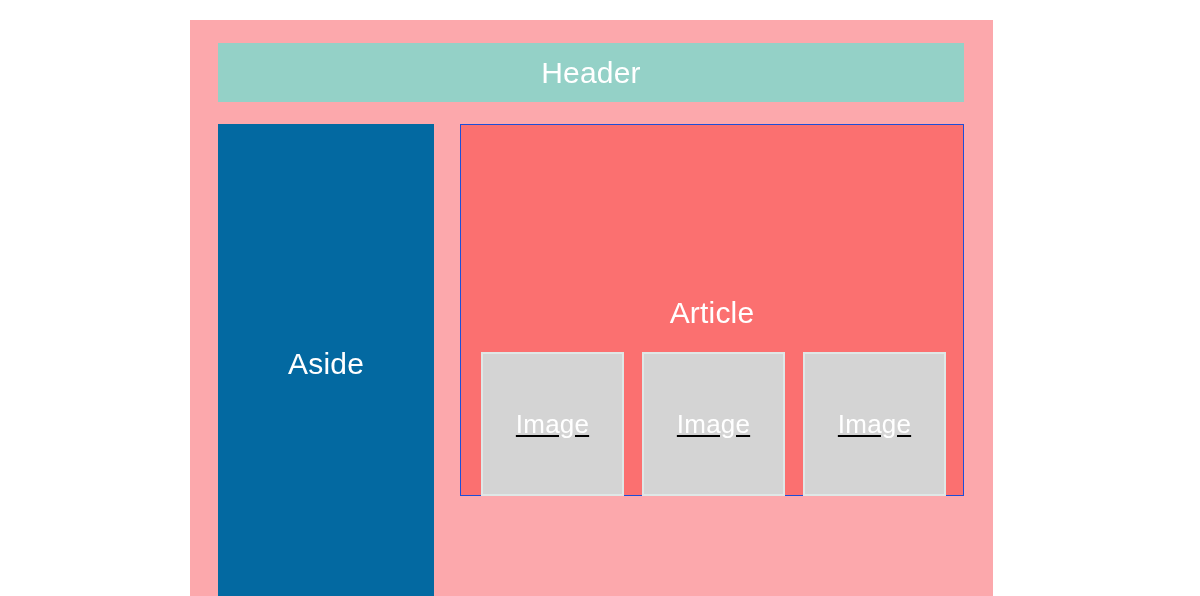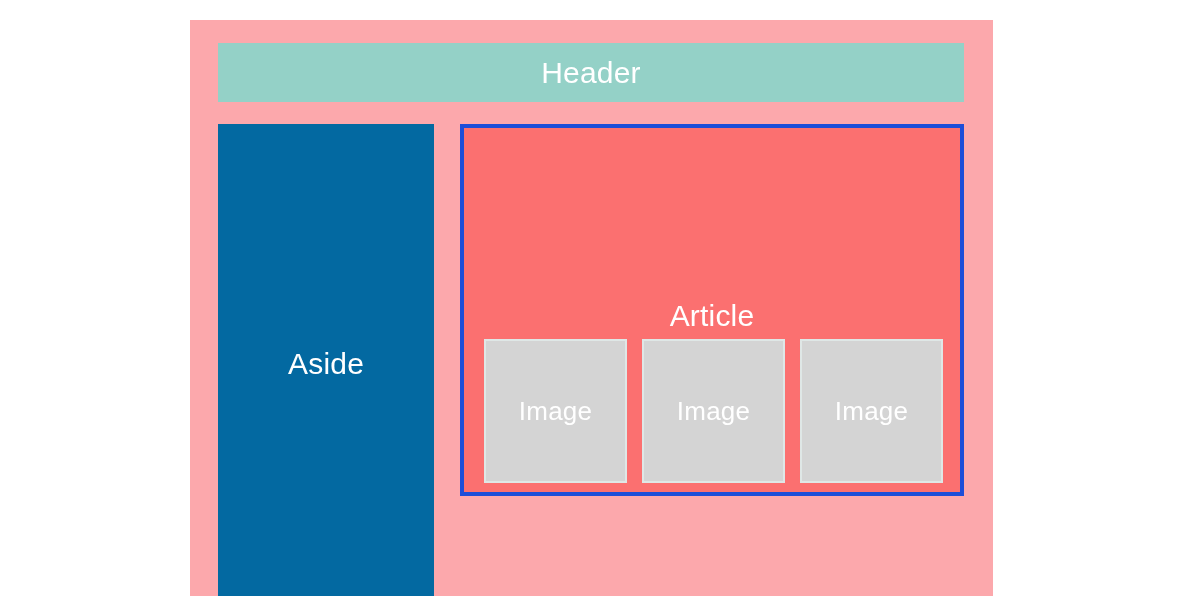--- a/index.html
+++ b/index.html
@@ -84,42 +84,43 @@
   .aside-box .box-label { font-size: 30px; }
 
   
   .article-box {
     position: absolute;
     left: 242px;
     top: 0px;
     width: 504px;
     height: 372px;
     background: #fb7070;
-    border: 4px solid #1d4ed8;
+    border: 1px solid #1d4ed8;
     box-sizing: border-box;
   }
   .article-title {
     position: absolute;
     left: 0;
     right: 0;
     top: 173px;
     text-align: center;
     font-size: 30px;
   }
 
   
   .image-row {
     position: absolute;
     left: 20px;
     right: 17px;
     top: 211px;
     height: 160px;
     display: flex;
     justify-content: space-between;
-    align-items: flex-start;
+    align-items: flex-end;
+    text-decoration: underline;
   }
   .image-box {
     width: 143px;
     height: 144px;
     background: #d4d4d4;
     border: 2px solid #dfe7e6;
     box-sizing: border-box;
     display: flex;
     align-items: center;
     justify-content: center;

